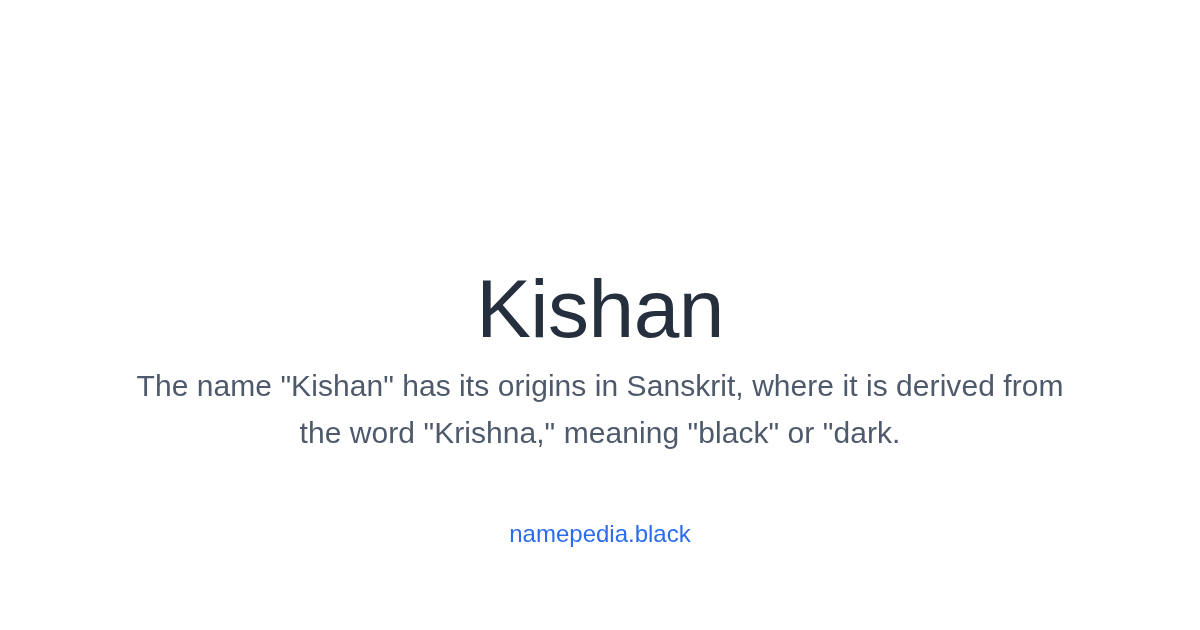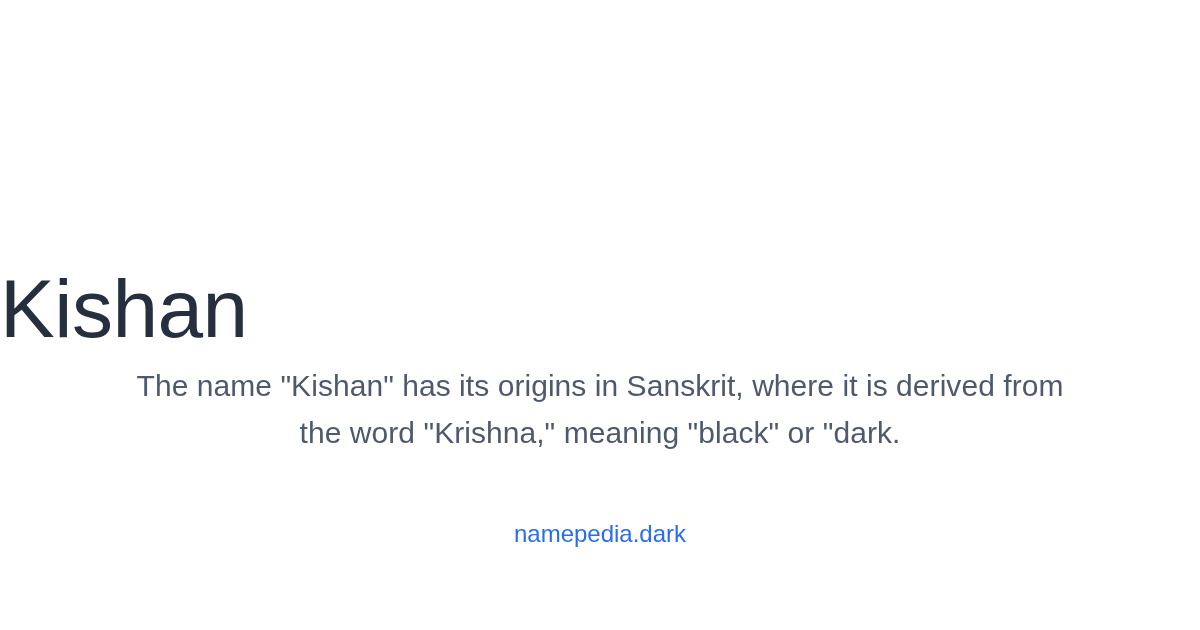--- a/index.html
+++ b/index.html
@@ -36,20 +36,21 @@
     display: flex;
     flex-direction: column;
     align-items: center;
   }
 
   .name-title {
     position: absolute;
     top: 206px;
     left: 0;
     width: 1200px;
+    text-align: center;
     font-size: 82px;
     line-height: 96px;
     font-weight: 400;
     color: #252f3e;
     letter-spacing: -0.5px;
     white-space: nowrap;
   }
 
   .name-description {
     position: absolute;
@@ -82,16 +83,16 @@
 </head>
 <body>
 
 <div class="preview-card">
   <div class="content-block">
 
     <h1 class="name-title">Kishan</h1>
 
     <p class="name-description">The name "Kishan" has its origins in Sanskrit, where it is derived from the word "Krishna," meaning "black" or "dark.</p>
 
-    <a class="site-link">namepedia.dark</a>
+    <a class="site-link">namepedia.black</a>
 
   </div>
 </div>
 
 </body></html>

